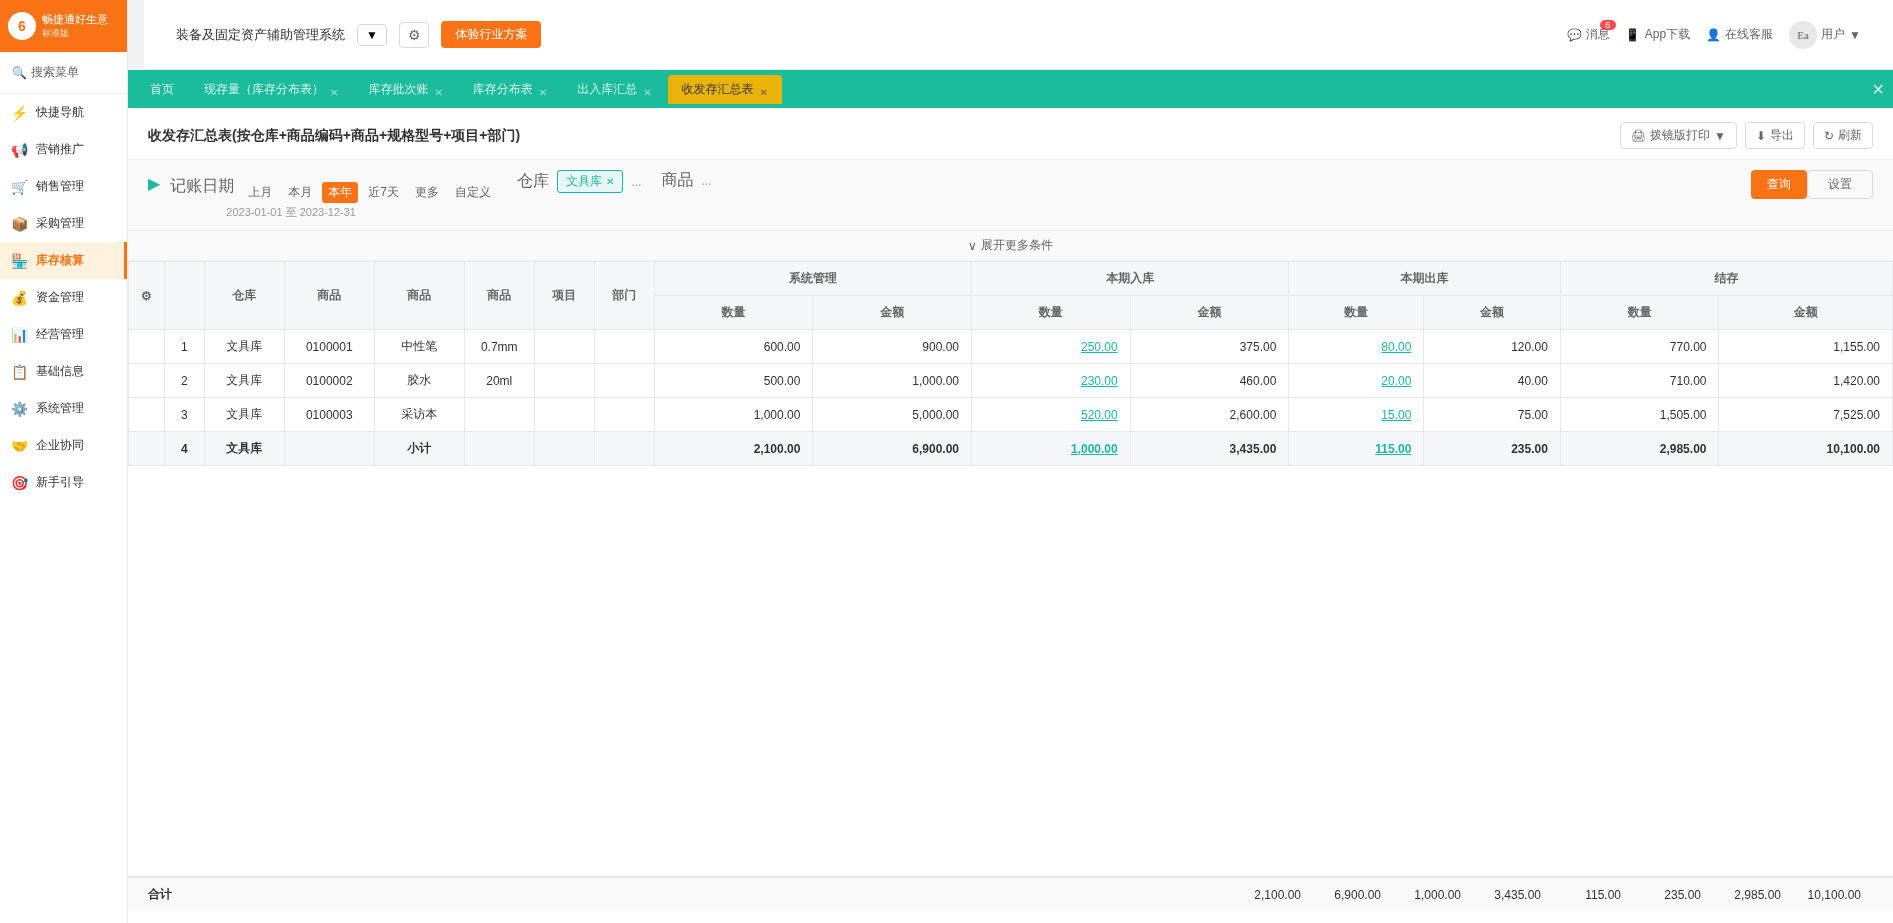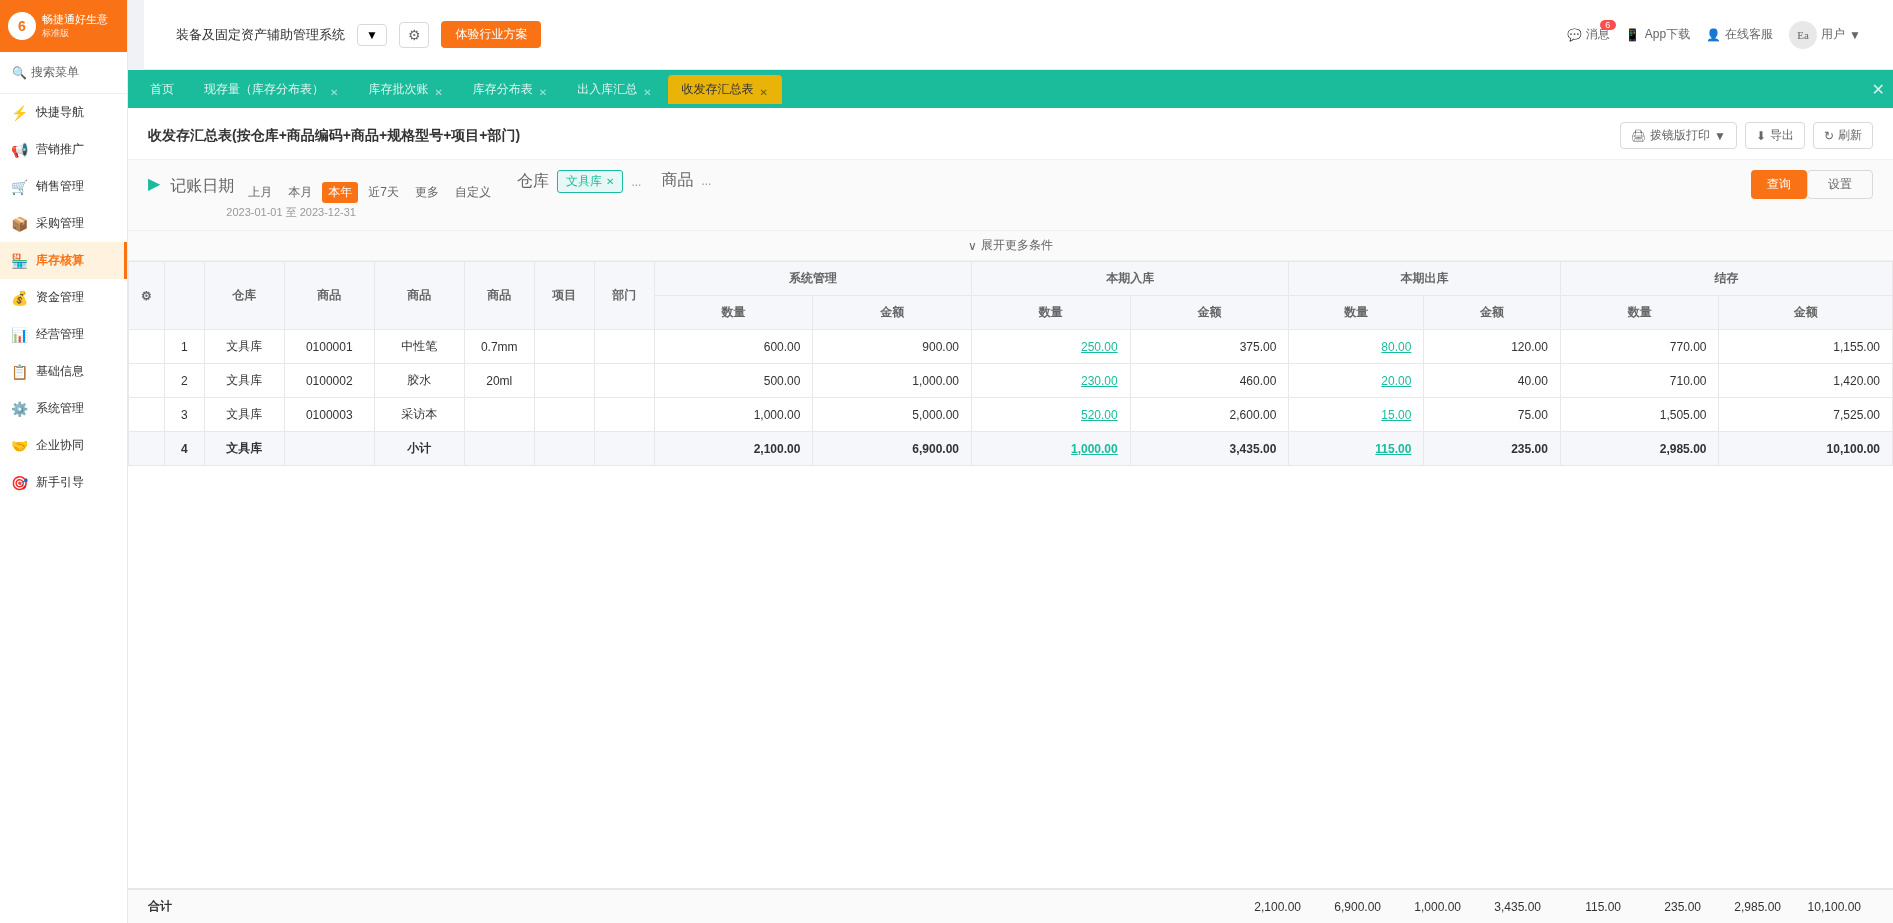--- a/index.html
+++ b/index.html
@@ -71,21 +71,21 @@
     .table-container { padding: 0 0 60px; }
     .data-table { width: 100%; border-collapse: collapse; }
     .data-table th { background: #f5f7fa; padding: 8px 12px; text-align: center; font-size: 12px; color: #666; border: 1px solid #e8e8e8; white-space: nowrap; }
     .data-table td { padding: 8px 12px; text-align: center; font-size: 12px; color: #333; border: 1px solid #e8e8e8; }
     .data-table .subtotal-row td { background: #f5f7fa; font-weight: bold; }
     .data-table .number-cell { text-align: right; }
     .data-table .link-cell { color: #1abc9c; text-decoration: underline; cursor: pointer; text-align: right; }
     .settings-th { width: 30px; }
 
     
-    .table-footer { position: fixed; bottom: 0; left: 128px; right: 0; background: #fafafa; border-top: 2px solid #e8e8e8; padding: 8px 20px; display: flex; align-items: center; }
+    .table-footer { position: fixed; bottom: 12px; left: 128px; right: 0; background: #fafafa; border-top: 2px solid #e8e8e8; padding: 8px 20px; display: flex; align-items: center; }
   </style>
 </head>
 <body>
 
 <div class="sidebar">
   <div class="sidebar-logo">
     <div class="sidebar-logo-icon">
       <span>6</span>
     </div>
     <div>

